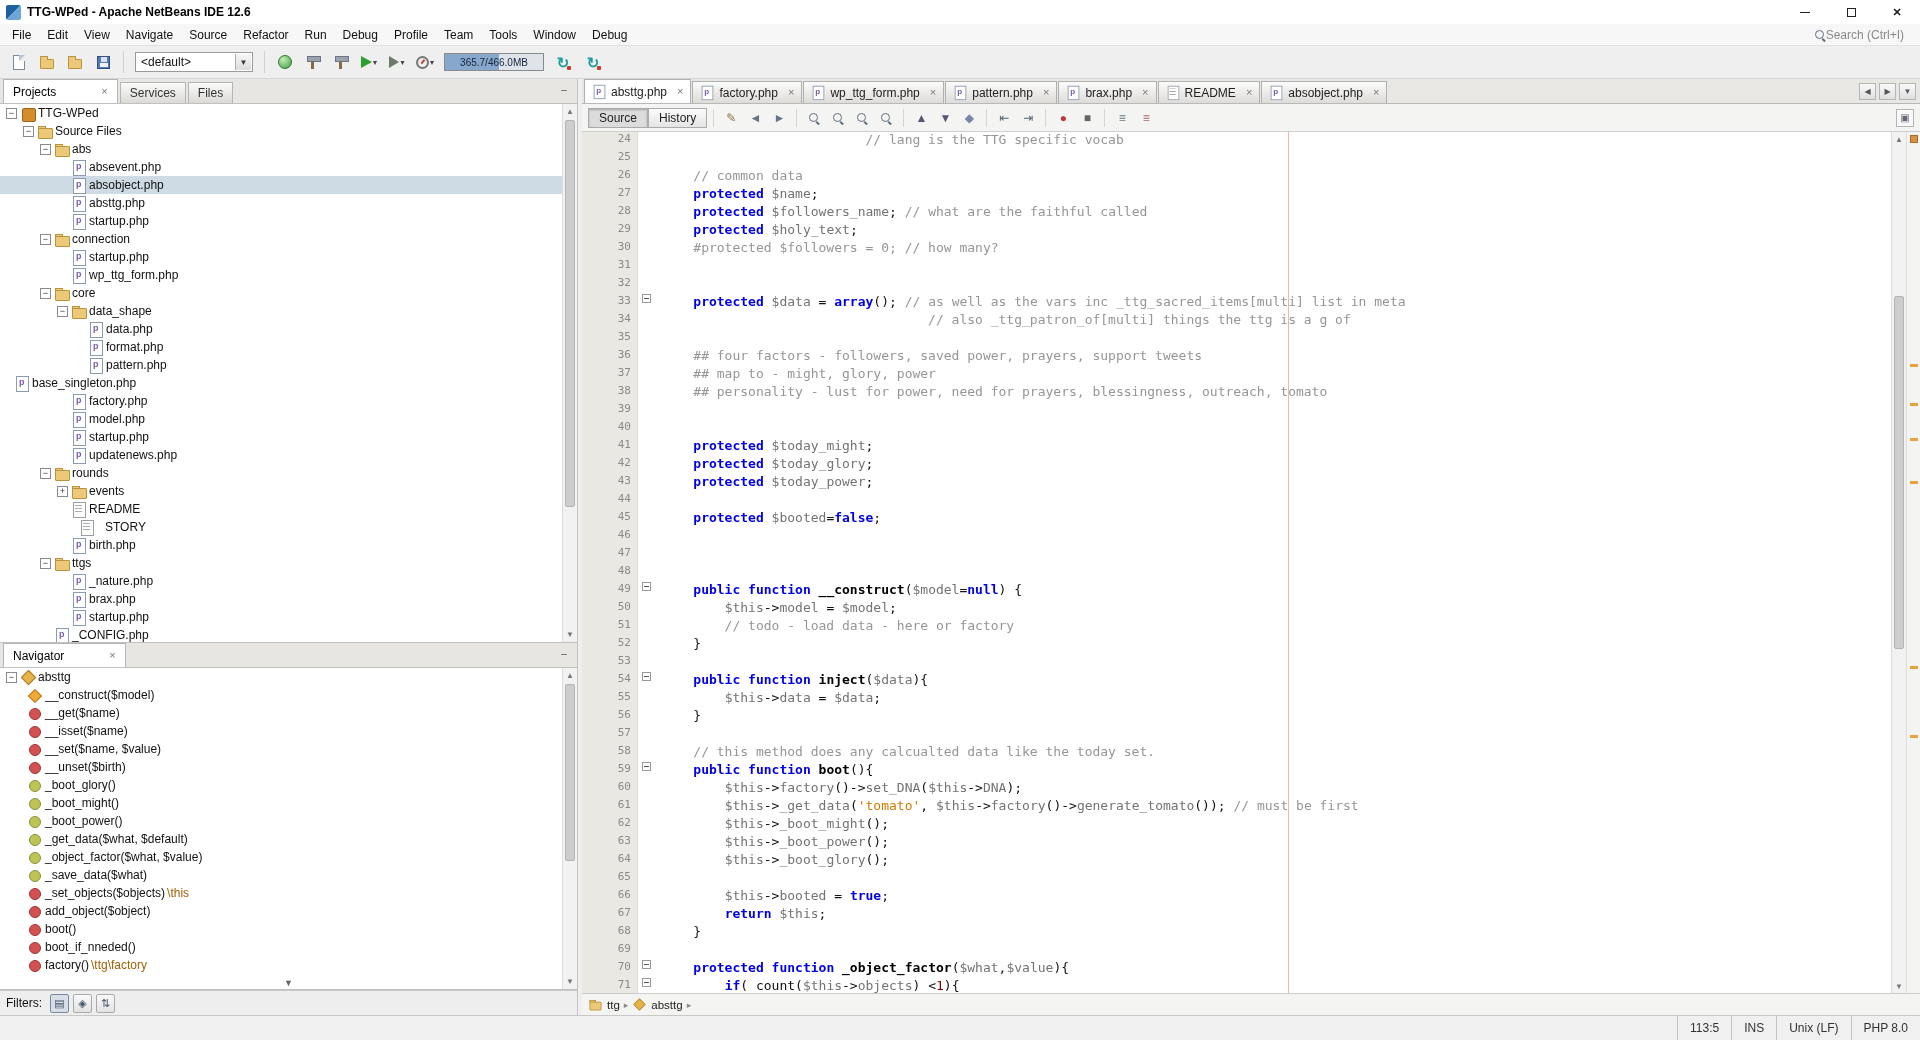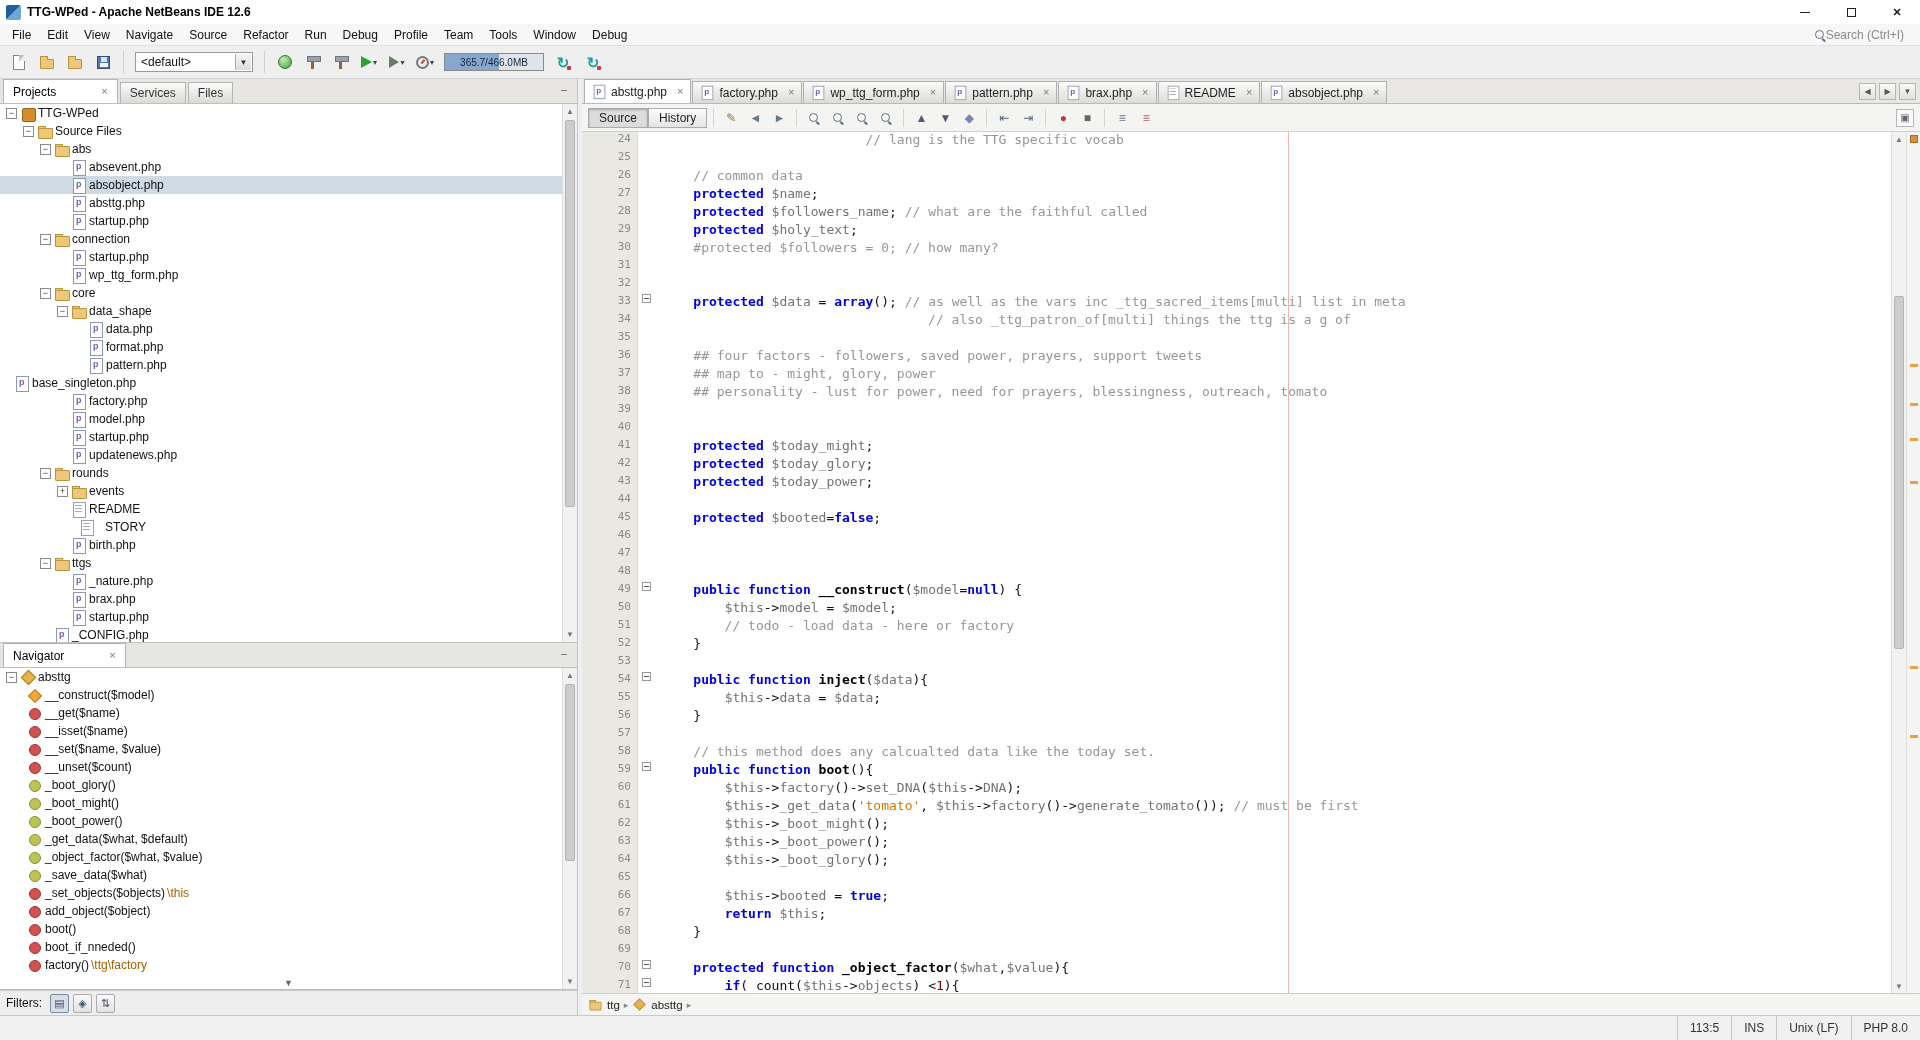--- a/index.html
+++ b/index.html
@@ -447,21 +447,21 @@
           <div class="trow" style="padding-left: 27px;">
             <span class="mi mi-red"></span>
             <span>__isset($name)</span>
           </div>
           <div class="trow" style="padding-left: 27px;">
             <span class="mi mi-red"></span>
             <span>__set($name, $value)</span>
           </div>
           <div class="trow" style="padding-left: 27px;">
             <span class="mi mi-red"></span>
-            <span>__unset($count)</span>
+            <span>__unset($birth)</span>
           </div>
           <div class="trow" style="padding-left: 27px;">
             <span class="mi mi-prot"></span>
             <span>_boot_glory()</span>
           </div>
           <div class="trow" style="padding-left: 27px;">
             <span class="mi mi-prot"></span>
             <span>_boot_might()</span>
           </div>
           <div class="trow" style="padding-left: 27px;">

